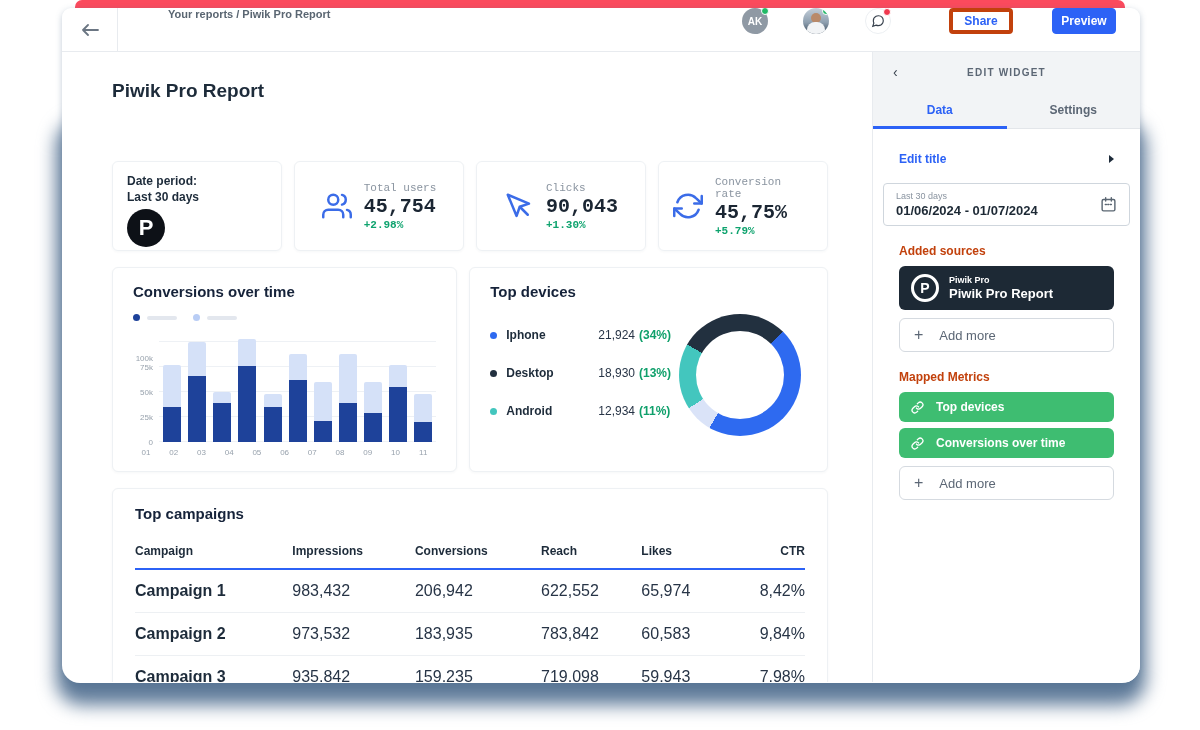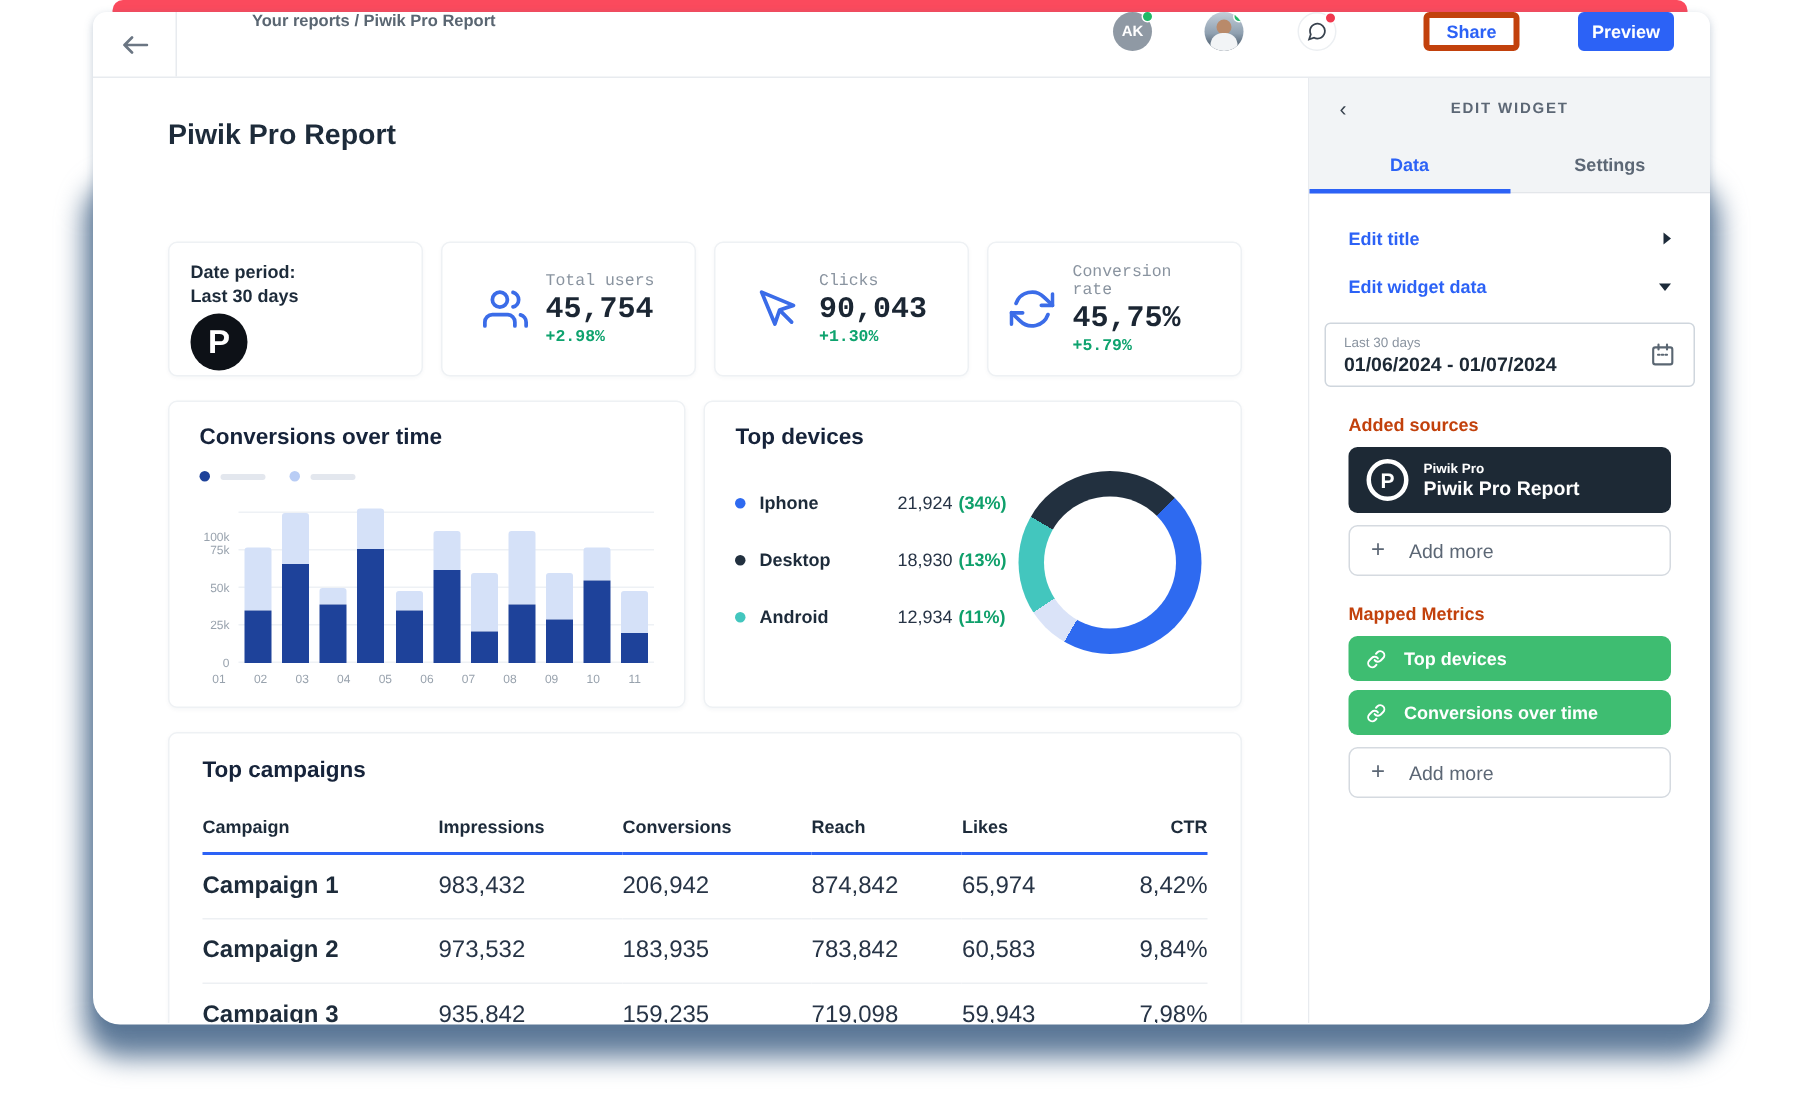--- a/index.html
+++ b/index.html
@@ -360,21 +360,21 @@
                   <th>Reach</th>
                   <th>Likes</th>
                   <th>CTR</th>
                 </tr>
               </thead>
             <tbody id="tcBody">
                 <tr>
                   <td>Campaign 1</td>
                   <td>983,432</td>
                   <td>206,942</td>
-                  <td>874,842</td>
+                  <td>622,552</td>
                   <td>65,974</td>
                   <td>8,42%</td>
                 </tr>
                 <tr>
                   <td>Campaign 2</td>
                   <td>973,532</td>
                   <td>183,935</td>
                   <td>783,842</td>
                   <td>60,583</td>
                   <td>9,84%</td>
@@ -399,24 +399,20 @@
         </div>
         <div class="sb-tabs">
           <div class="sb-tab active">Data</div>
           <div class="sb-tab">Settings</div>
         </div>
         <div class="sb-content">
           <div class="sb-link-row">
             <span class="sb-link">Edit title</span>
             <span class="tri-right"></span>
           </div>
-          <div class="sb-link-row">
-            <span class="sb-link">Edit widget data</span>
-            <span class="tri-down"></span>
-          </div>
 
           <div class="date-box">
             <div>
               <div class="date-preset">Last 30 days</div>
               <div class="date-value">01/06/2024 - 01/07/2024</div>
             </div>
             <svg width="17" height="17" viewBox="0 0 24 24" fill="none" stroke="#5a6672" stroke-width="2" stroke-linecap="round">
                 <rect x="3" y="5" width="18" height="16" rx="2"></rect>
                 <line x1="8" y1="2.5" x2="8" y2="7"></line>
                 <line x1="16" y1="2.5" x2="16" y2="7"></line>

